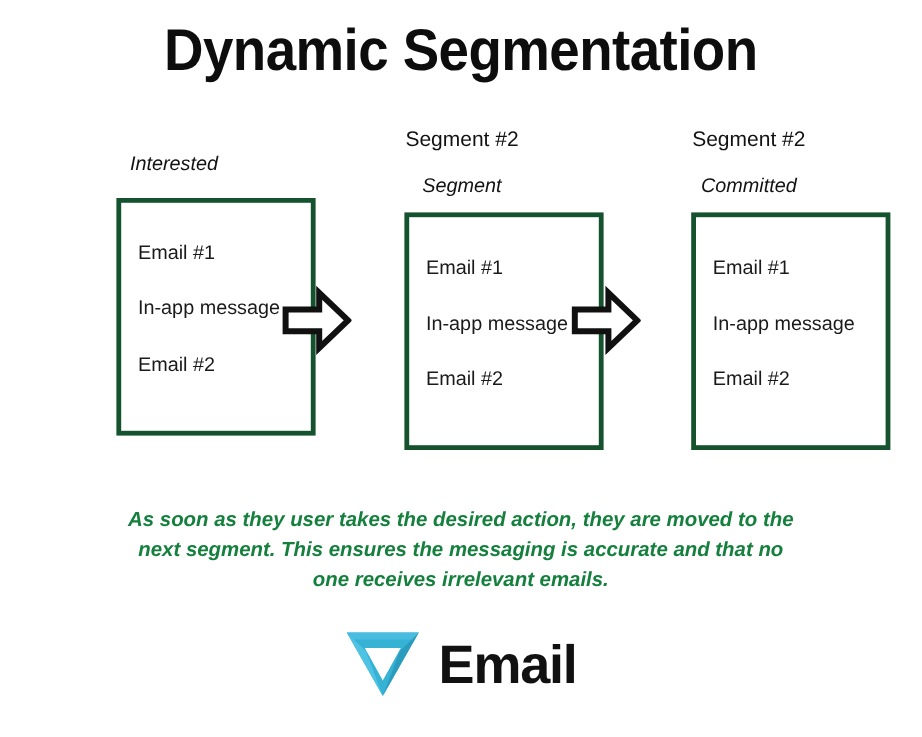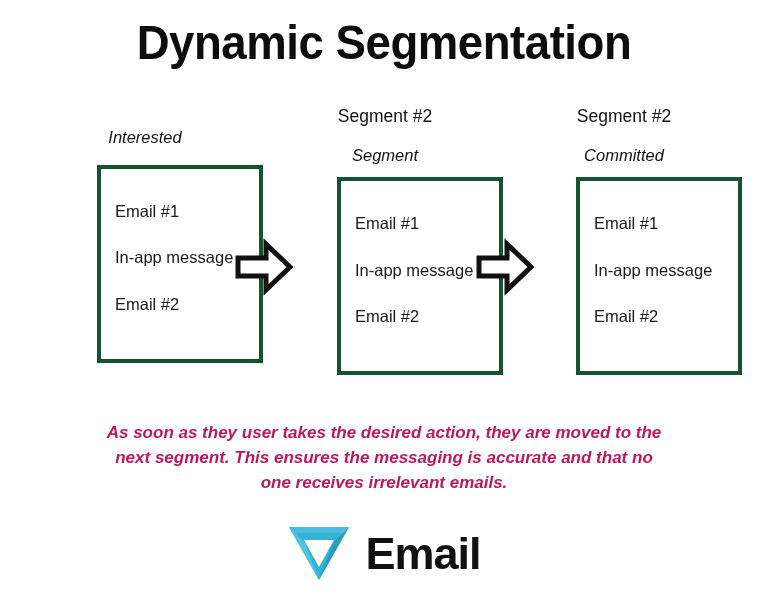--- a/index.html
+++ b/index.html
@@ -103,21 +103,21 @@
   .caption {
     position: absolute;
     top: 420px;
     left: 0;
     width: 768px;
     text-align: center;
     font-size: 17px;
     font-weight: 700;
     font-style: italic;
     line-height: 25px;
-    color: #be185d;
+    color: #15803d;
     padding: 0 105px;
     box-sizing: border-box;
   }
 
   
   .logo {
     position: absolute;
     top: 518px;
     left: 0;
     width: 768px;

